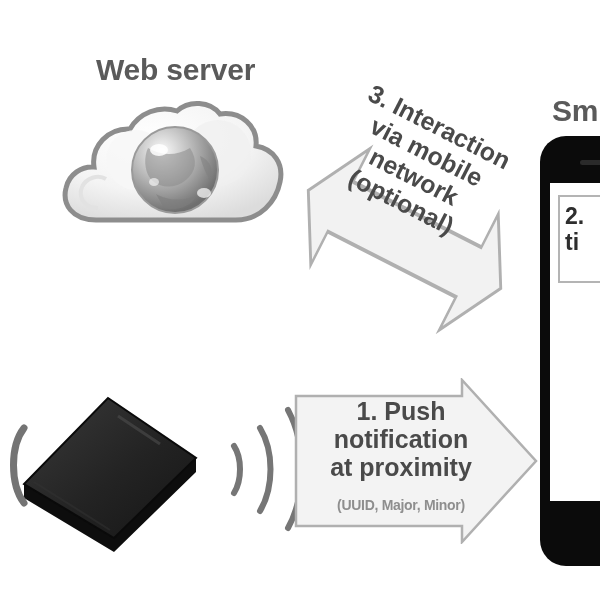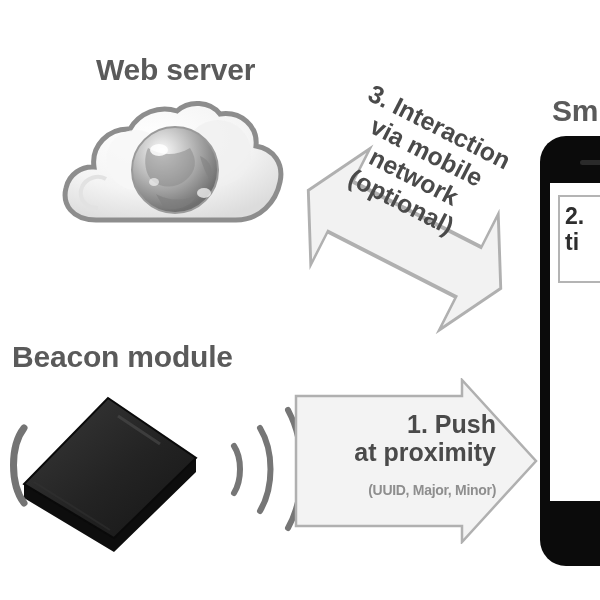--- a/index.html
+++ b/index.html
@@ -101,23 +101,23 @@
   #arrow-push {
     position: absolute;
     left: 292px;
     top: 378px;
     width: 248px;
     height: 166px;
   }
   #arrow-push .push-text {
     position: absolute;
     left: 14px;
-    top: 32px;
+    top: 19px;
     width: 190px;
-    text-align: right;
+    text-align: center;
     font-family: "Liberation Sans", sans-serif;
     color: #4a4a4a;
   }
   #arrow-push .push-main {
     font-weight: bold;
     font-size: 25px;
     line-height: 1.12;
   }
   #arrow-push .push-sub {
     font-weight: bold;
@@ -237,21 +237,20 @@
       </g>
     </svg>
     <div class="arrow-text">
       <div>3. Interaction</div>
       <div>via mobile</div>
       <div>network</div>
       <div>(optional)</div>
     </div>
   </div>
 
-  <div class="node-label" id="beacon-label">Beacon module</div>
 
   <div id="beacon-icon">
     <svg viewBox="0 0 215 195" width="215" height="195" aria-hidden="true">
       <defs>
         <linearGradient id="beaconTop" x1="0" y1="0" x2="1" y2="1">
           <stop offset="0%" stop-color="#3a3a3a"></stop>
           <stop offset="55%" stop-color="#232323"></stop>
           <stop offset="100%" stop-color="#151515"></stop>
         </linearGradient>
       </defs>
@@ -283,20 +282,21 @@
     <svg viewBox="0 0 248 166" width="248" height="166" aria-hidden="true">
       <path d="M4,18
                L170,18 L170,2
                L244,83
                L170,164 L170,148
                L4,148 Z" fill="#f3f3f3" stroke="#b0b0b0" stroke-width="2.5"></path>
     </svg>
     <div class="push-text">
       <div class="push-main">
         <div>1. Push</div>
+        <div>notification</div>
         <div>at proximity</div>
       </div>
       <div class="push-sub">(UUID, Major, Minor)</div>
     </div>
   </div>
 
   <div class="node-label" id="smartphone-label">Sm</div>
 
   <div id="phone">
     <div id="phone-speaker"></div>

